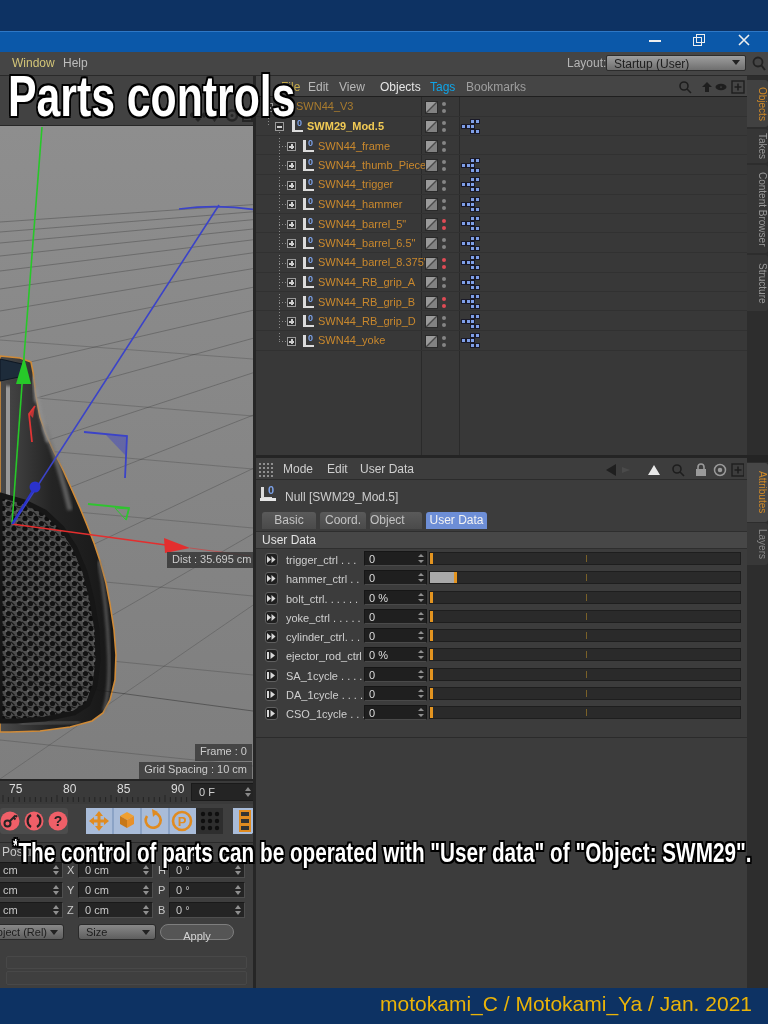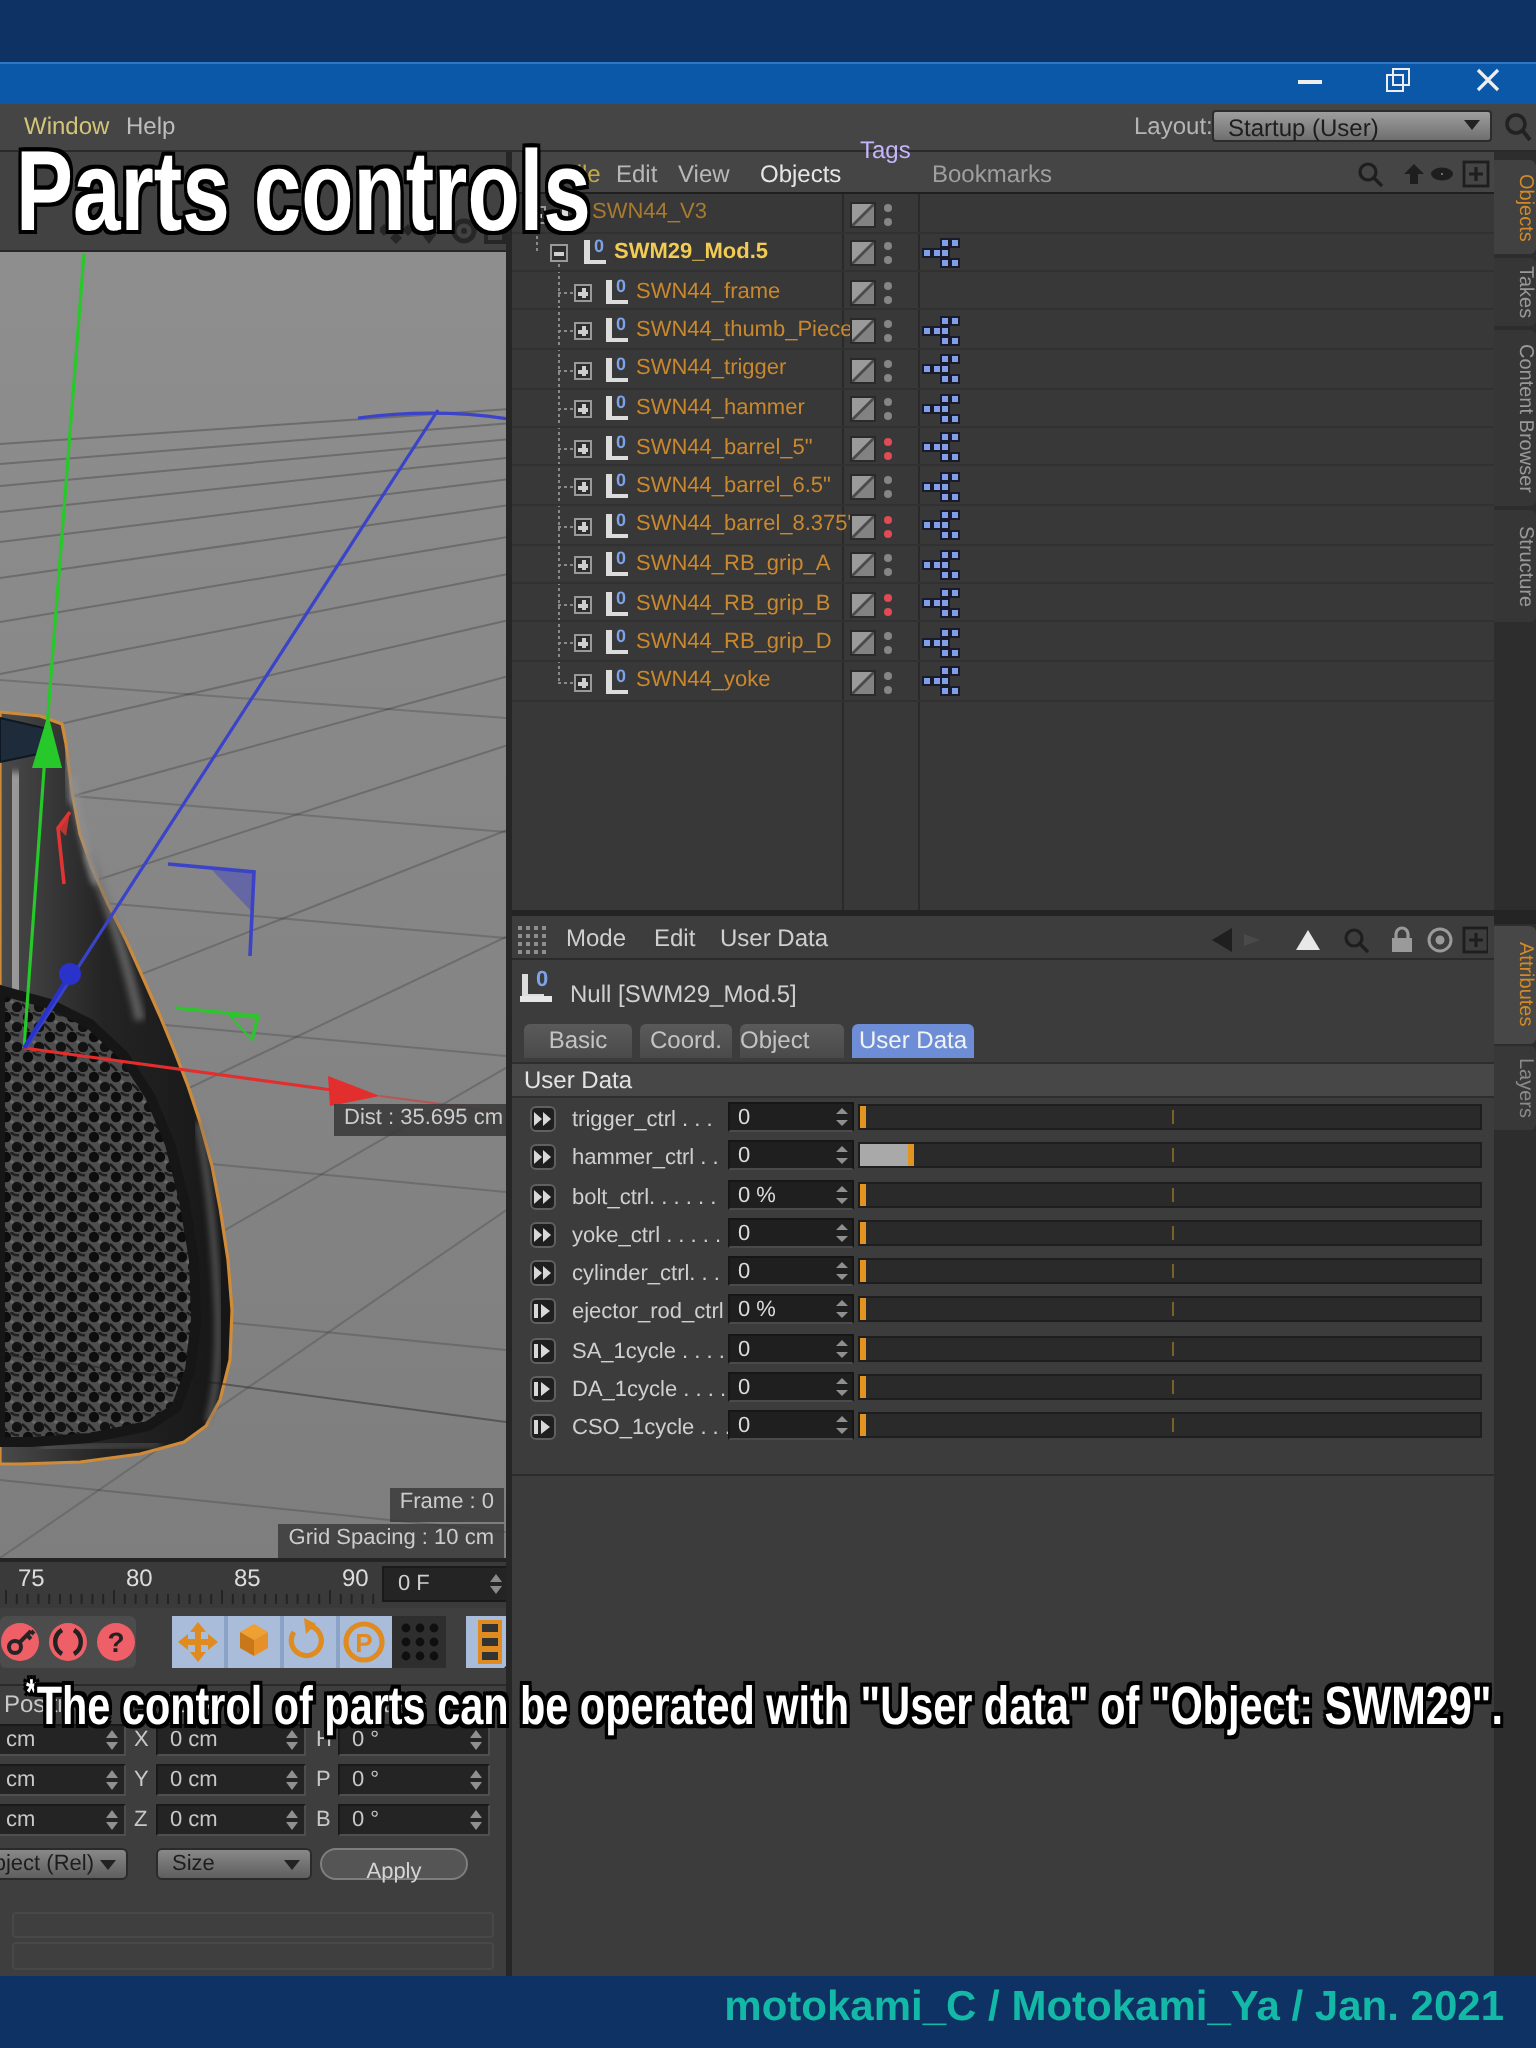--- a/index.html
+++ b/index.html
@@ -332,21 +332,21 @@
   <div class="abs" style="left:6px;top:956px;width:241px;height:13px;background:#3f3f3f;border:1px solid #484848;border-radius:2px;box-sizing:border-box;"></div>
   <div class="abs" style="left:6px;top:971px;width:241px;height:14px;background:#3f3f3f;border:1px solid #484848;border-radius:2px;box-sizing:border-box;"></div>
 
   <div class="abs" style="left:253px;top:76px;width:3px;height:912px;background:#262626;"></div>
 
   <div class="abs" style="left:256px;top:76px;width:491px;height:21px;background:#454545;border-bottom:1px solid #1f1f1f;box-sizing:border-box;"></div>
   <div class="abs" style="left:281px;top:80px;font-size:12px;color:#c4aa4a;">File</div>
   <div class="abs" style="left:308px;top:80px;font-size:12px;color:#b8b8b8;">Edit</div>
   <div class="abs" style="left:339px;top:80px;font-size:12px;color:#b8b8b8;">View</div>
   <div class="abs" style="left:380px;top:80px;font-size:12px;color:#e6e6e6;">Objects</div>
-  <div class="abs" style="left:430px;top:68px;font-size:12px;color:#c4b5fd;">Tags</div>
+  <div class="abs" style="left:430px;top:80px;font-size:12px;color:#0ea5e9;">Tags</div>
   <div class="abs" style="left:466px;top:80px;font-size:12px;color:#9f9f9f;">Bookmarks</div>
   <svg class="abs" style="left:678px;top:79px;" width="68" height="17">
 <g fill="none" stroke="#1e1e1e" stroke-width="1.6">
 <circle cx="6" cy="7" r="4"></circle>
         <path d="M9 10 L13 14"></path>
 <path d="M24 8 l5 -5 5 5 h-3 v5 h-4 v-5 z" fill="#1e1e1e" stroke="none"></path>
 <ellipse cx="43" cy="8" rx="5.5" ry="3.2" fill="#1e1e1e" stroke="none"></ellipse>
         <circle cx="43" cy="8" r="1.3" fill="#8a8a8a"></circle>
 <rect x="54" y="2" width="12" height="12" stroke-width="1.4"></rect>
         <path d="M60 4.5 v7 M56.5 8 h7"></path>
@@ -797,18 +797,18 @@
         <span class="atick"></span>
         <span class="amid"></span>
       </span>
   </div>
   <div class="abs" style="left:256px;top:737px;width:491px;height:1px;background:#2b2b2b;"></div>
   <div class="abs" style="left:747px;top:462px;width:21px;height:526px;background:#2d2d2d;"></div>
   <div class="vtab" style="top:463px;height:59px;background:#474747;color:#d08a28;border-radius:0 3px 3px 0;">Attributes</div>
   <div class="vtab" style="top:523px;height:42px;background:#383838;color:#8a8a8a;border-radius:0 3px 3px 0;">Layers</div>
 
   <div class="abs" style="left:0;top:988px;width:768px;height:36px;background:#0d3263;"></div>
-  <div class="abs" style="right:16px;top:992px;font-size:21px;font-weight:bold;color:#14b8a6;letter-spacing:0px;">motokami_C / Motokami_Ya / Jan. 2021</div>
+  <div class="abs" style="right:16px;top:992px;font-size:21px;font-weight:normal;color:#eab308;letter-spacing:0px;">motokami_C / Motokami_Ya / Jan. 2021</div>
 
   <div class="abs ol" style="left:8px;top:63px;font-size:57px;transform:scaleX(0.75);transform-origin:left top;">Parts controls</div>
   <div class="abs ol" style="left:13px;top:836px;font-size:27px;transform:scaleX(0.767);transform-origin:left top;"><sup style="font-size:18px;">*</sup>The control of parts can be operated with "User data" of "Object: SWM29".</div>
 
 </div>
 
 </body></html>

